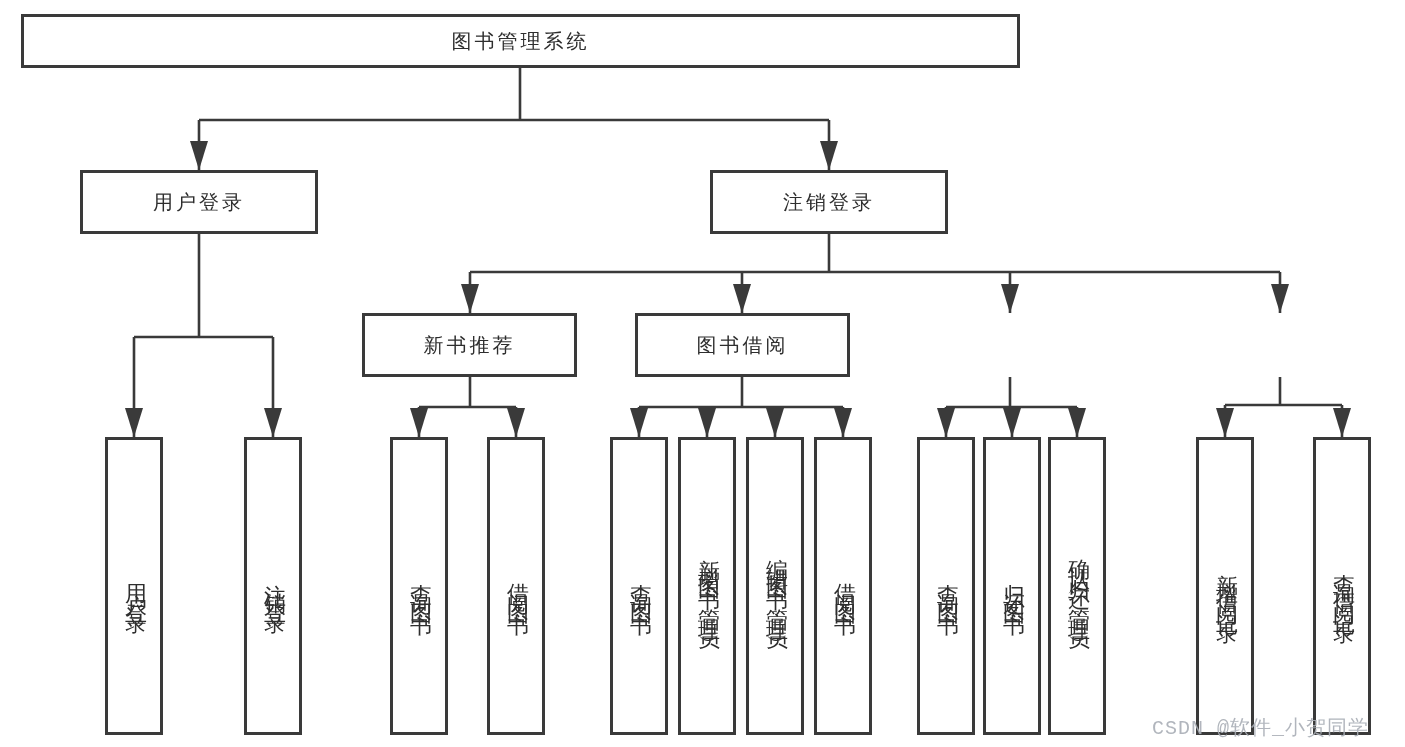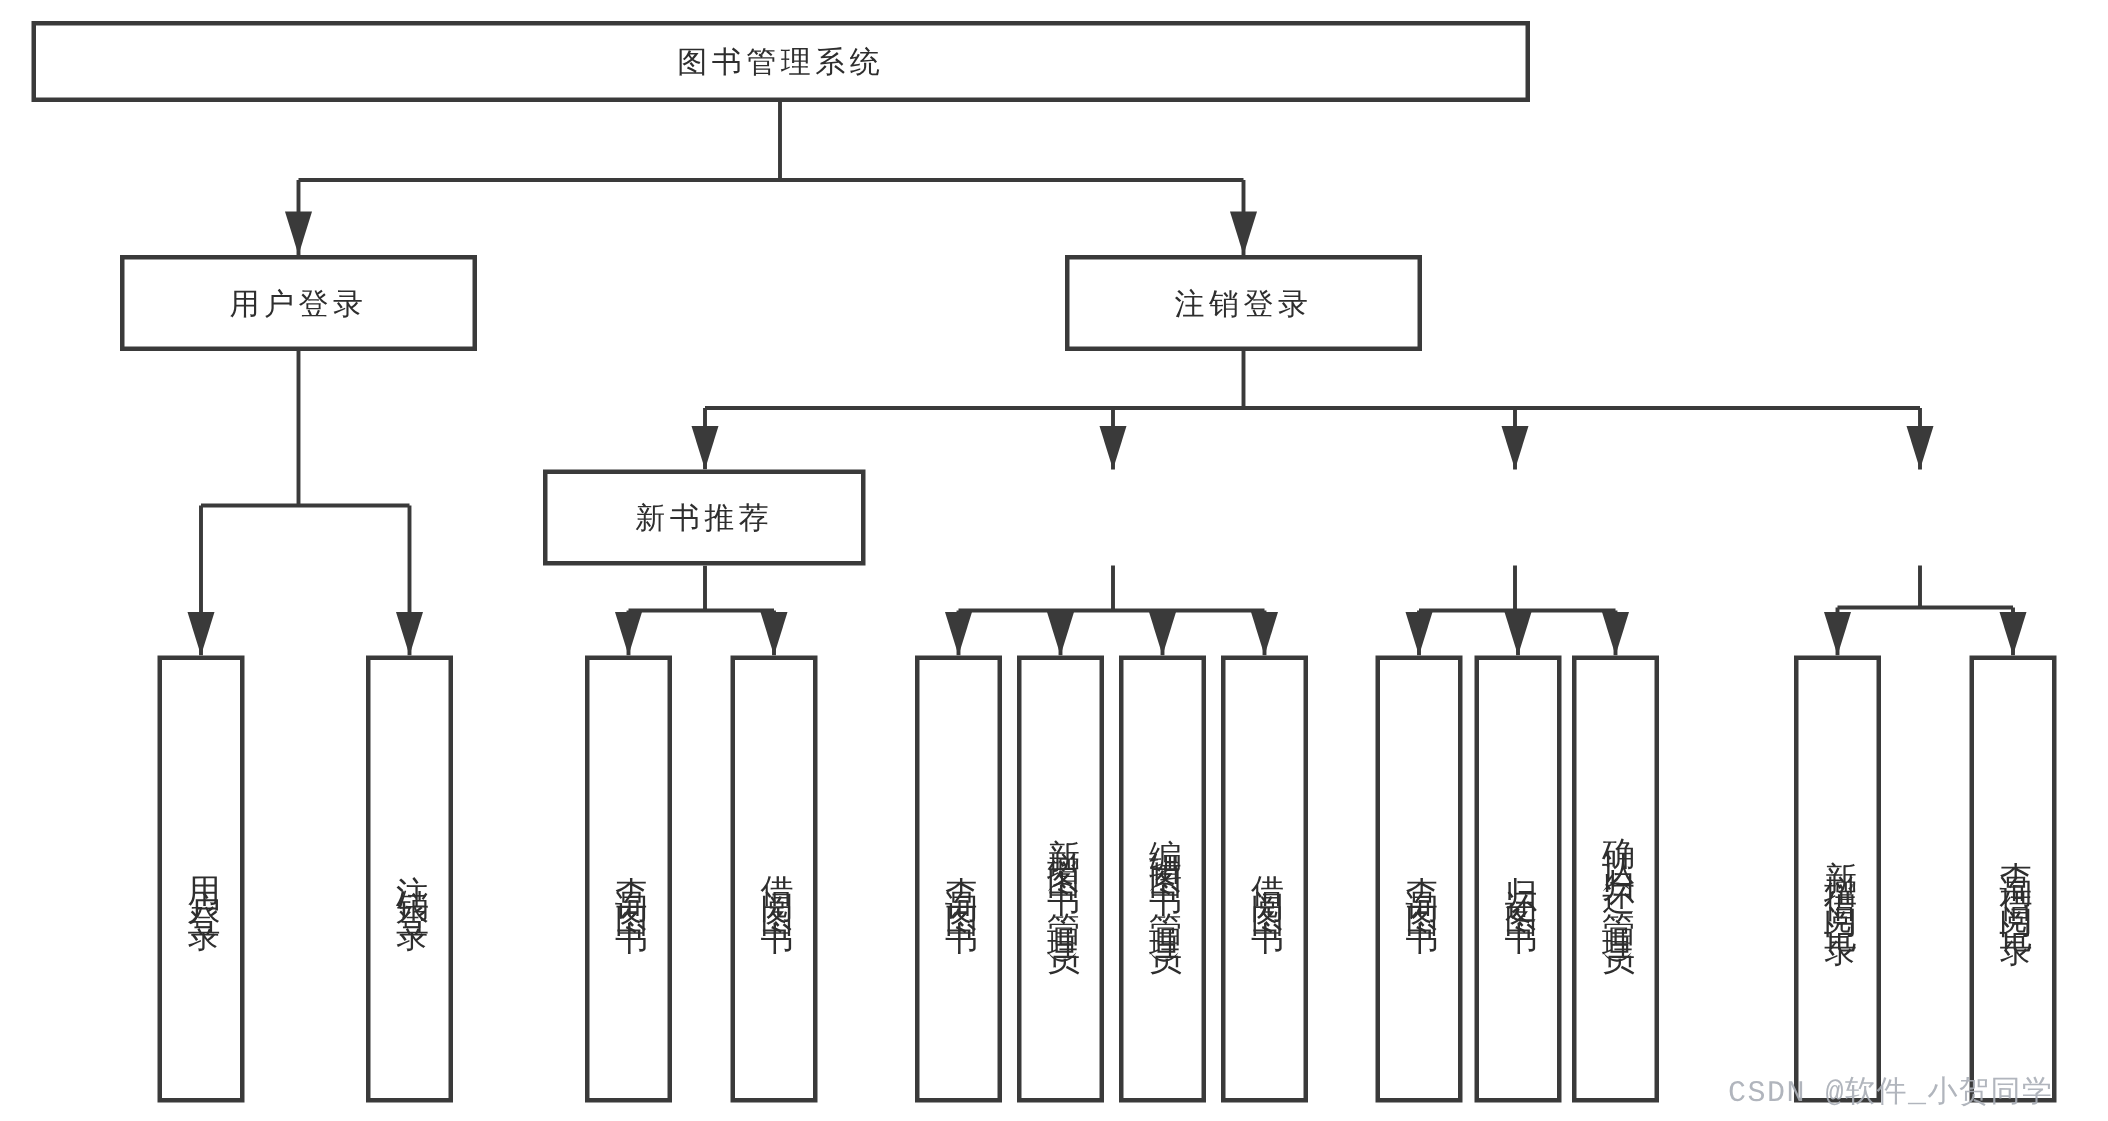--- a/index.html
+++ b/index.html
@@ -91,20 +91,23 @@
   <div class="box h-box lvl2" style="left:80px;">
     <span>用户登录</span>
   </div>
   <div class="box h-box lvl2" style="left:710px;">
     <span>注销登录</span>
   </div>
 
   <div class="box h-box lvl3" style="left:362px;">
     <span>新书推荐</span>
   </div>
+  <div class="box h-box lvl3" style="left:635px;">
+    <span>图书借阅</span>
+  </div>
 
   <div class="box v-box" style="left:105px;">
     <span>用户登录</span>
   </div>
   <div class="box v-box" style="left:244px;">
     <span>注销登录</span>
   </div>
 
   <div class="box v-box" style="left:390px;">
     <span>查询图书</span>

